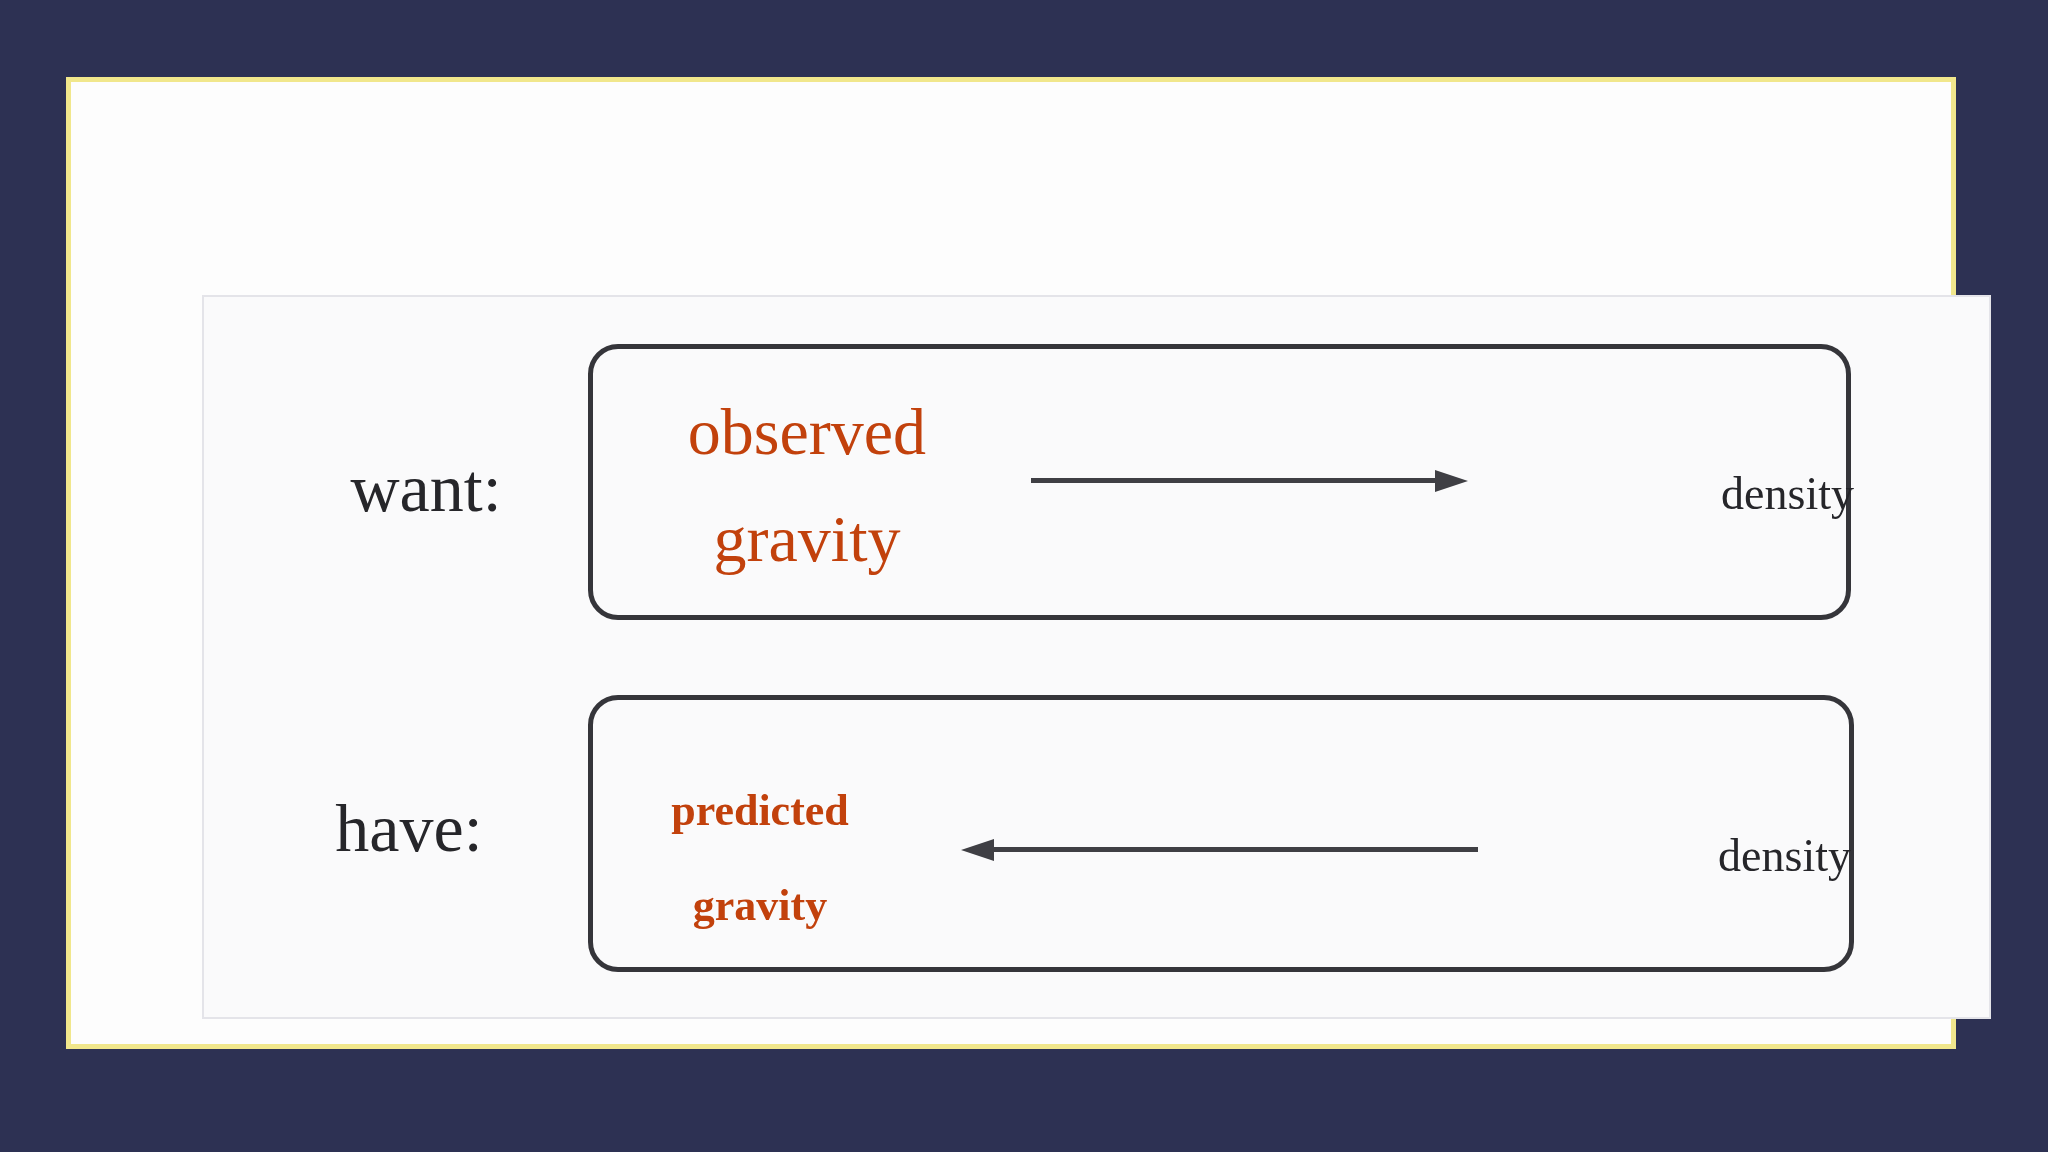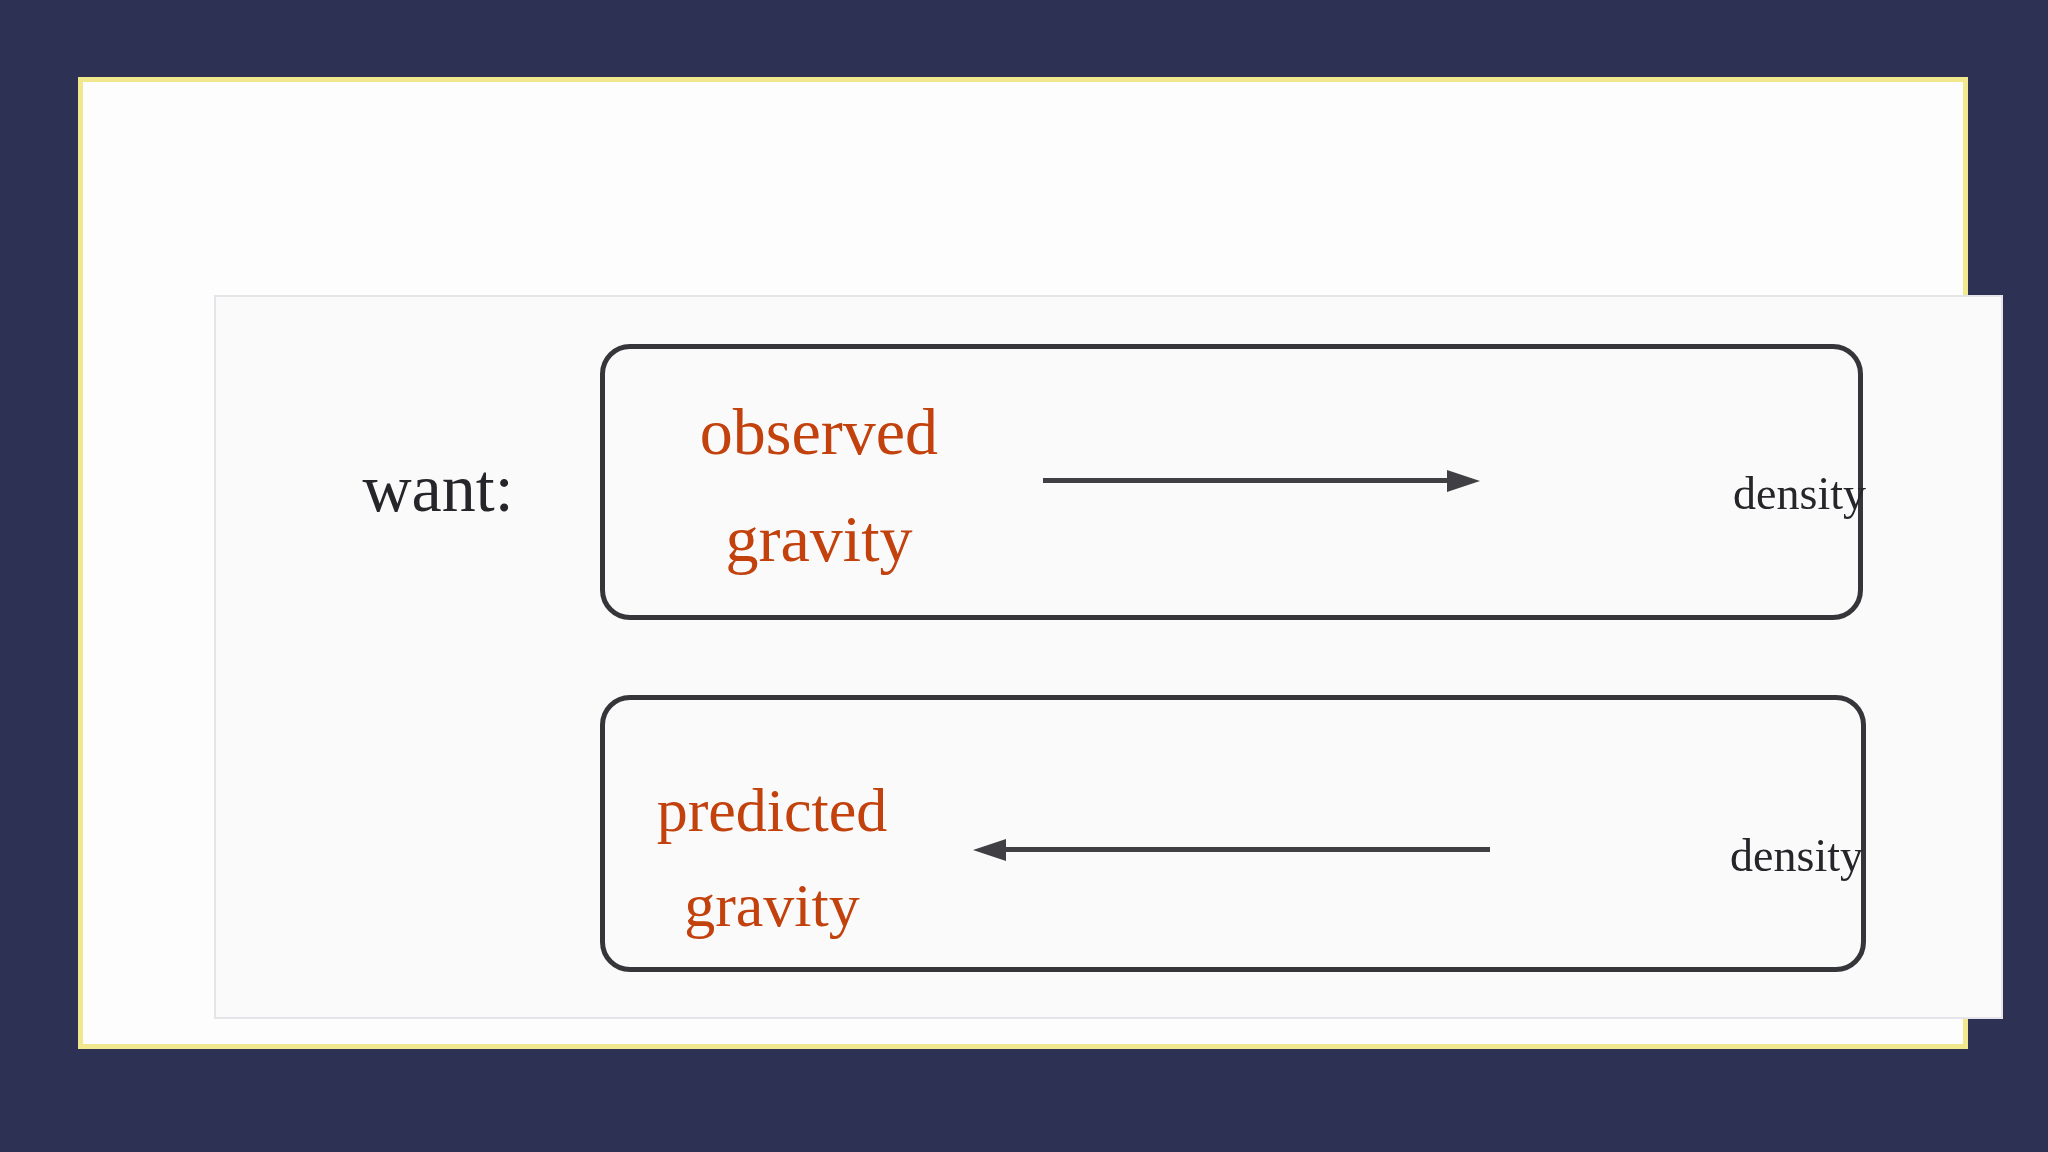--- a/index.html
+++ b/index.html
@@ -12,21 +12,21 @@
     font-family: "Liberation Serif", "DejaVu Serif", serif;
   }
   #canvas {
     position: relative;
     width: 2048px;
     height: 1152px;
     background: #2d3153;
   }
   .slide {
     position: absolute;
-    left: 78px;
+    left: 66px;
     top: 77px;
     width: 1890px;
     height: 972px;
     box-sizing: border-box;
     background: #fdfdfd;
     border: 5px solid #f1e78c;
   }
   .panel {
     position: absolute;
     left: 131px;
@@ -77,22 +77,23 @@
   }
   .box-text-top {
     left: 556px;
     top: 296px;
     font-size: 66px;
     line-height: 107px;
   }
   .box-text-bottom {
     left: 509px;
     top: 681px;
-    font-size: 62px;
+    font-size: 44px;
     line-height: 95px;
+    font-weight: bold;
   }
   .density-label {
     font-size: 46px;
     line-height: 76px;
     text-align: right;
   }
   .density-top { left: 1423px; top: 374px; }
   .density-bottom { left: 1420px; top: 736px; }
   .arrow {
     position: absolute;
@@ -142,20 +143,21 @@
       <div>observed</div>
       <div>gravity</div>
     </div>
 
     <div class="arrow arrow-right-line">
       <div class="arrow-head head-right"></div>
     </div>
 
     <div class="label density-label density-top">density</div>
 
+    <div class="label row-label label-have">have:</div>
 
     <div class="diagram-box box-bottom"></div>
 
     <div class="box-text box-text-bottom">
       <div>predicted</div>
       <div>gravity</div>
     </div>
 
     <div class="arrow arrow-left-line">
       <div class="arrow-head head-left"></div>

